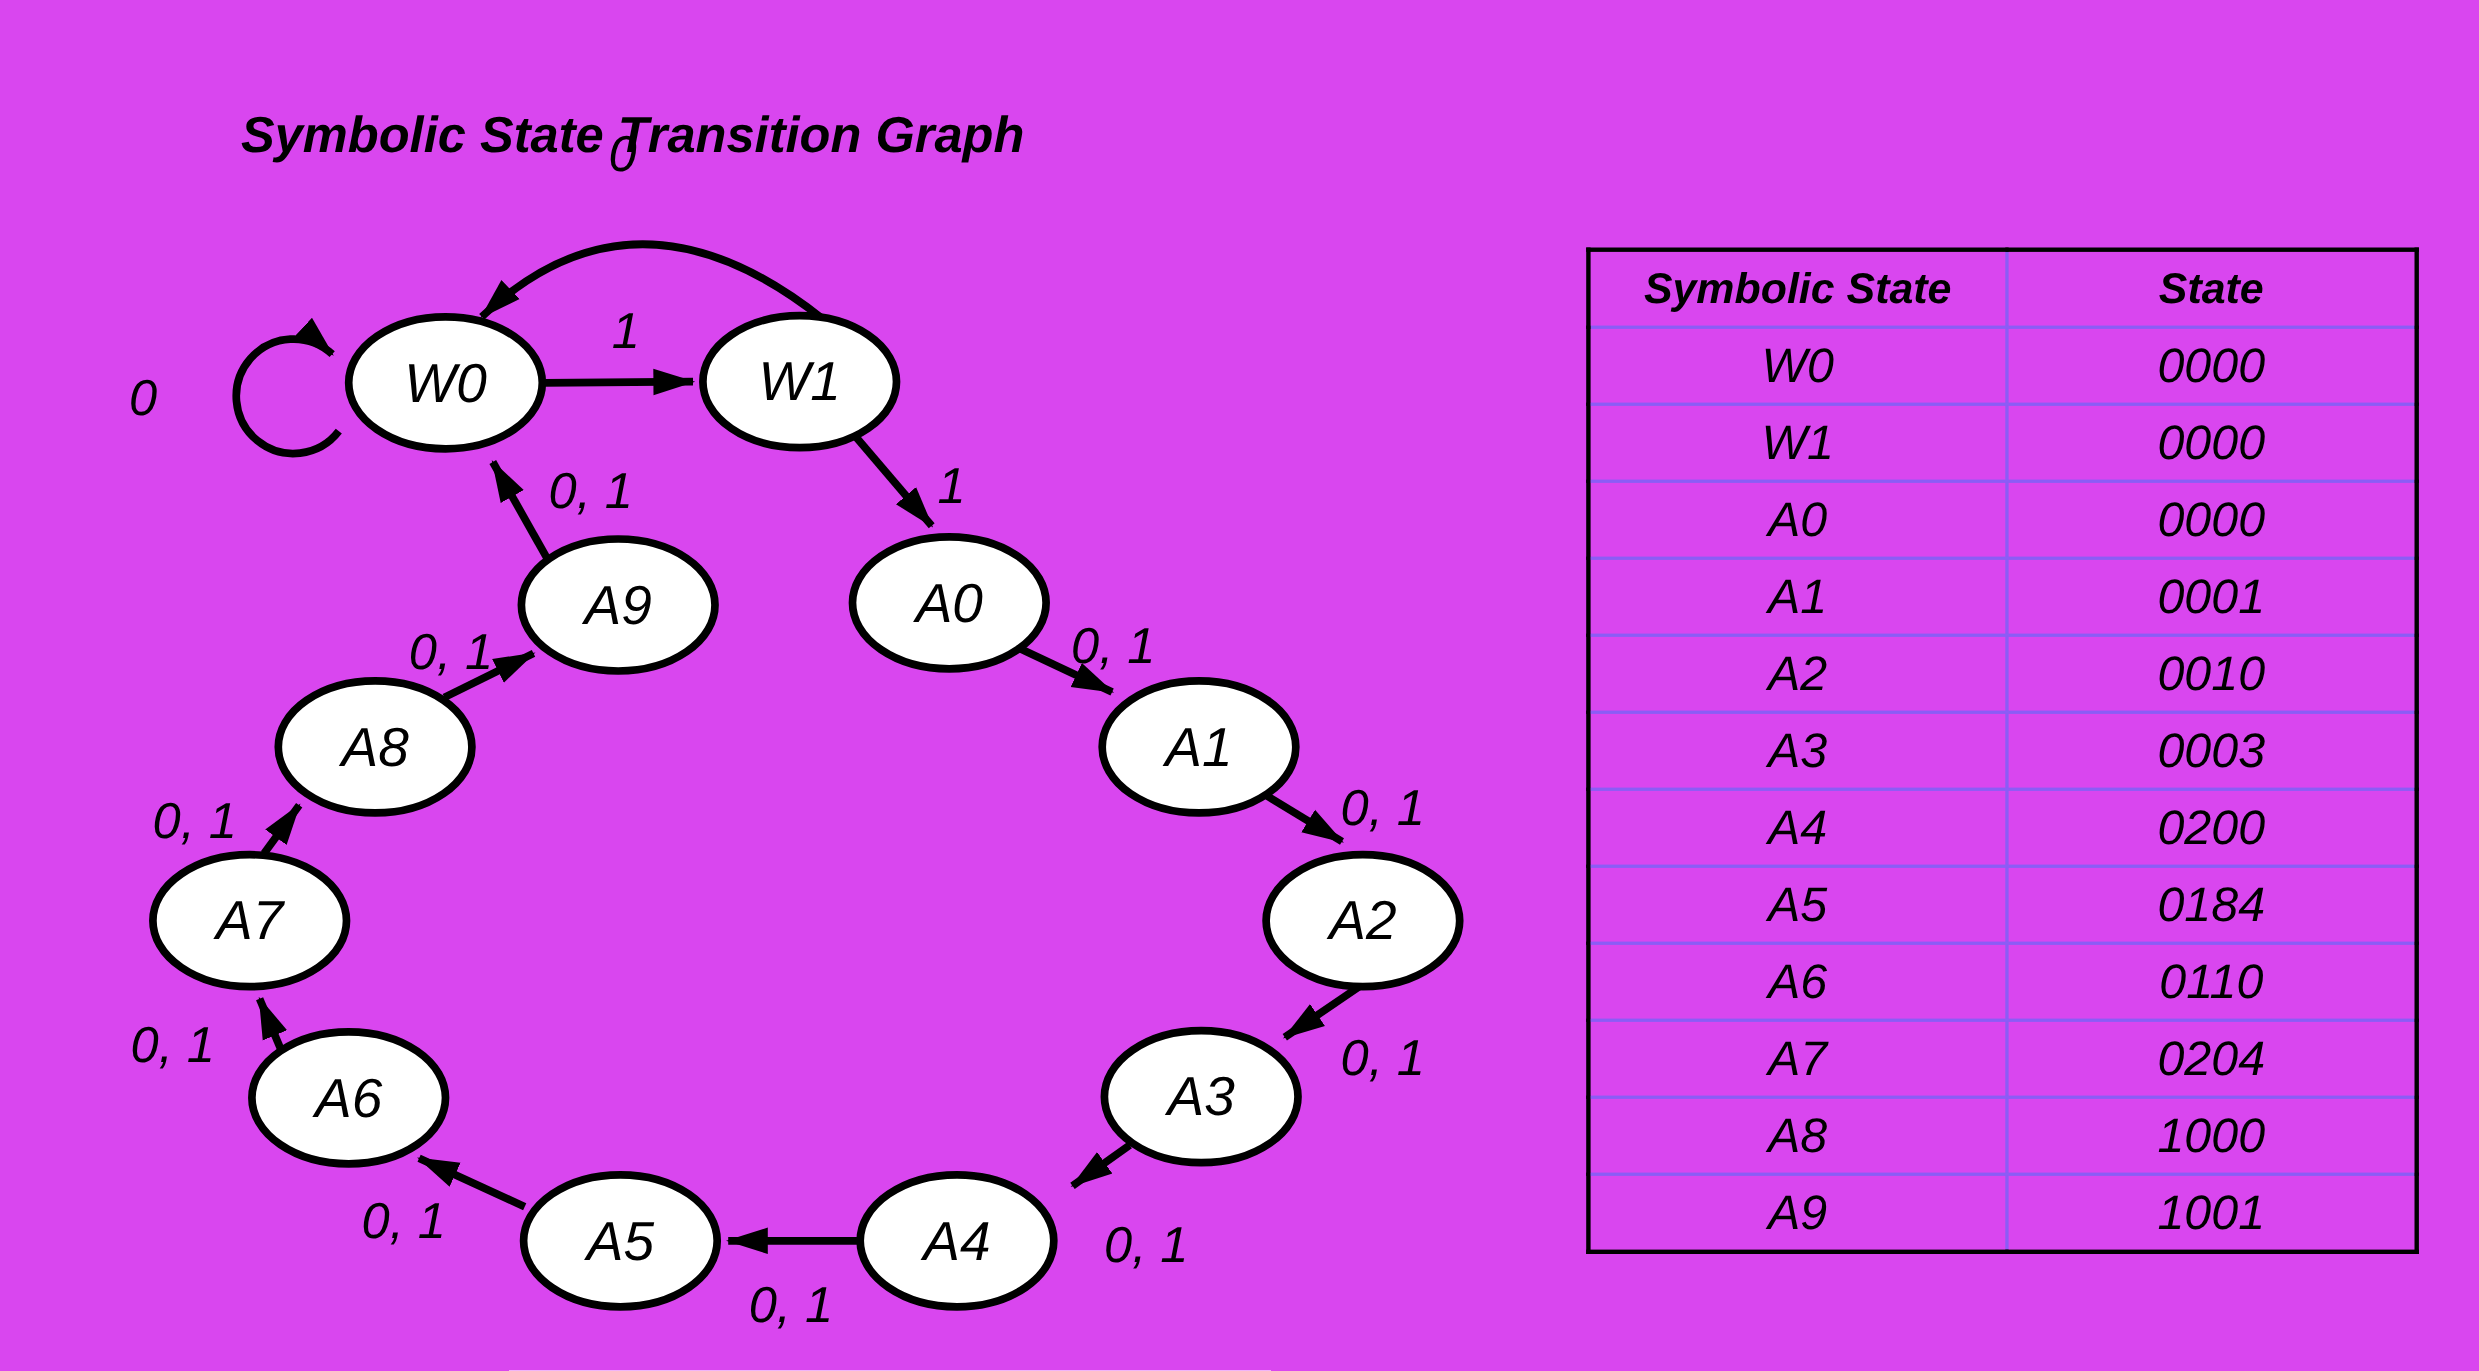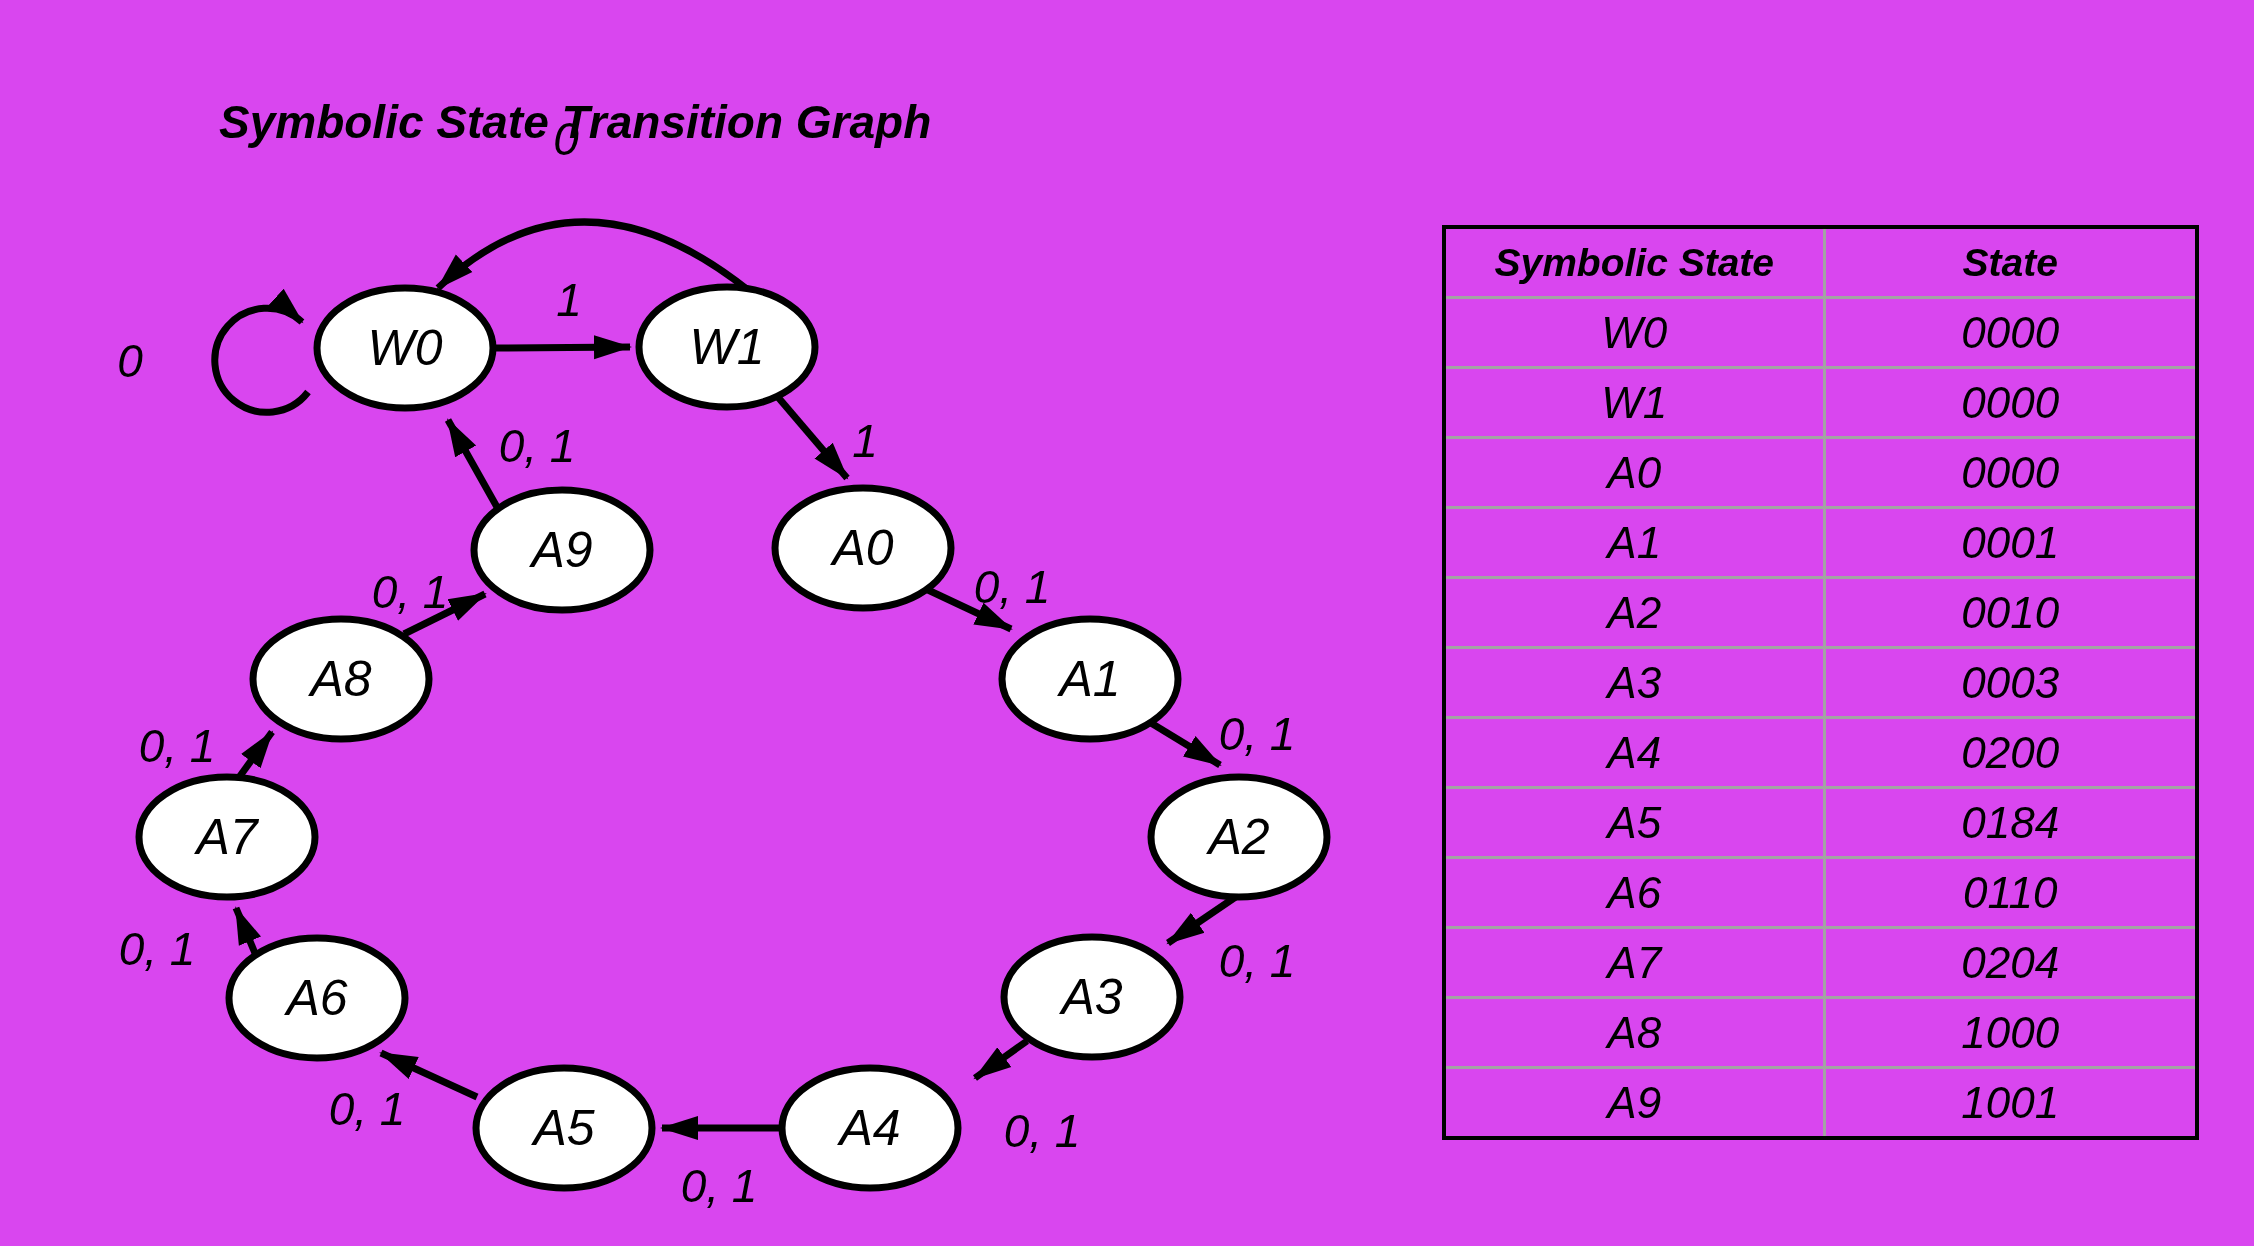--- a/index.html
+++ b/index.html
@@ -56,21 +56,21 @@
     top: 225px;
     width: 757px;
   }
   #state-table {
     border-collapse: collapse;
     width: 757px;
     table-layout: fixed;
     border: 4px solid #000;
   }
   #state-table th, #state-table td {
-    border: 3px solid #a3a3a3;
+    border: 3px solid #8b5cf6;
     height: 67px;
     text-align: center;
     vertical-align: middle;
     padding: 0;
   }
   #state-table th {
     font-size: 39px;
     font-weight: 700;
   }
   #state-table td {

